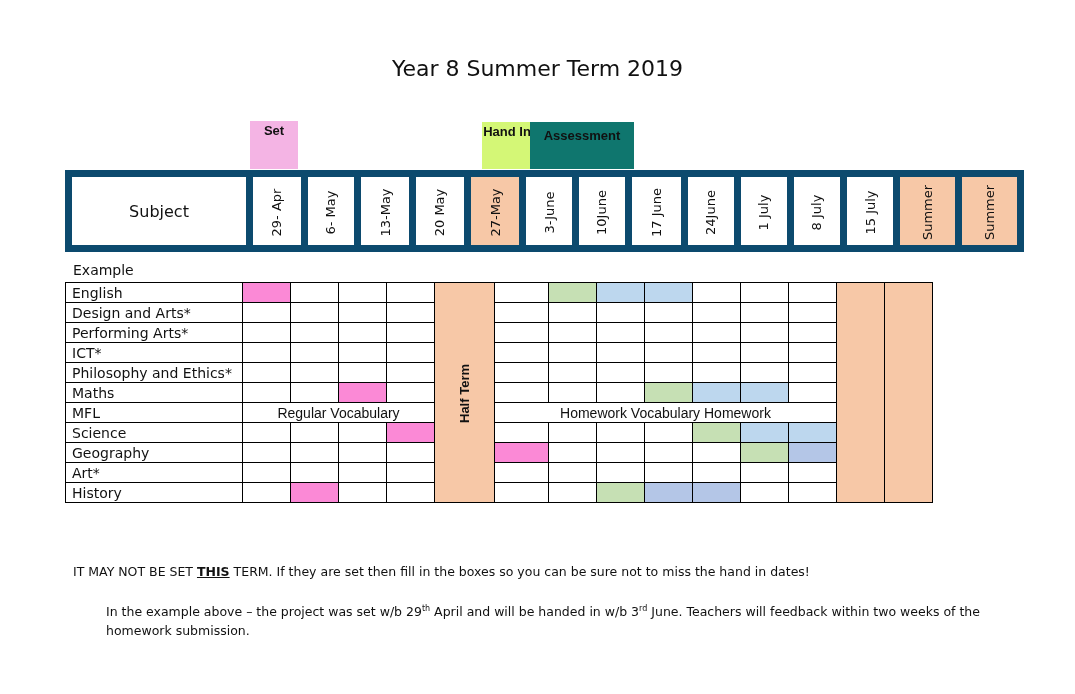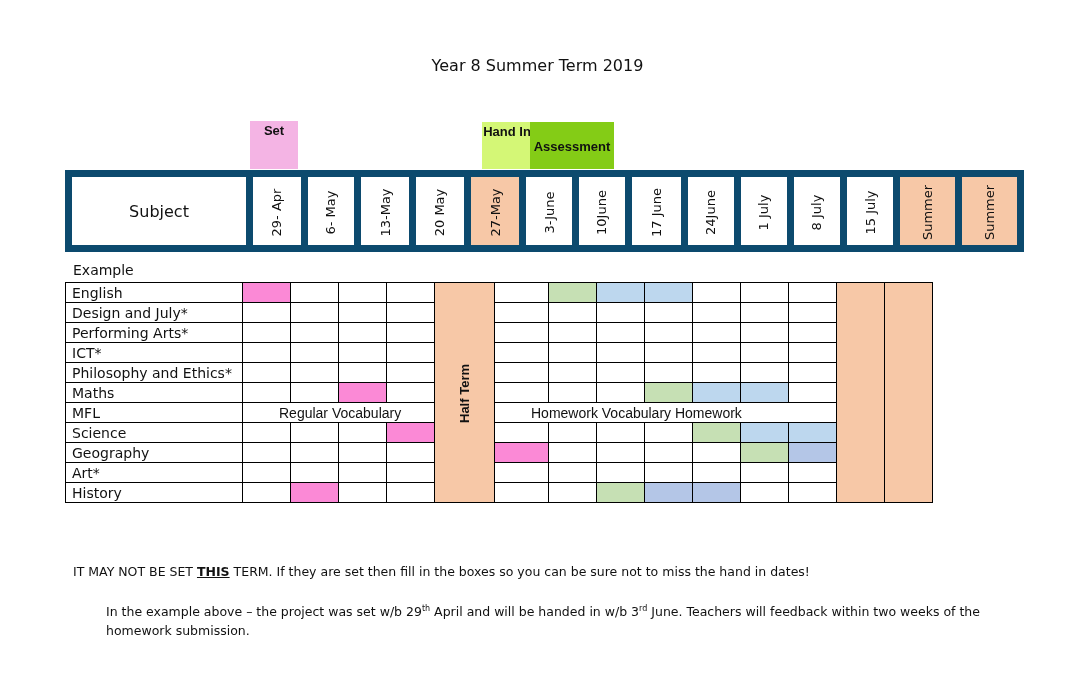--- a/index.html
+++ b/index.html
@@ -1,51 +1,51 @@
 <!DOCTYPE html>
 <html><head>
 <meta charset="utf-8">
 <style>
   html,body{margin:0;padding:0;background:#fff;}
   body{width:1075px;height:694px;position:relative;overflow:hidden;font-family:"DejaVu Sans",sans-serif;color:#111;}
   .abs{position:absolute;}
-  #title{left:0;width:1075px;top:56px;text-align:center;font-size:16px;}
+  #title{left:0;width:1075px;top:56px;text-align:center;font-size:22px;}
   .legend{position:absolute;font-weight:bold;font-size:13px;text-align:center;line-height:20px;font-family:"Liberation Sans",sans-serif;}
   
   #hdr{position:absolute;left:65px;top:170px;border-collapse:collapse;}
   #hdr td{border:7px solid #0c4a6e;height:68px;padding:0;text-align:center;vertical-align:middle;}
   #hdr td.subj{width:174px;font-size:16px;}
   .vt{display:inline-block;transform:rotate(-90deg);white-space:nowrap;font-size:13px;}
   .orange{background:#f7c8a7;}
   
   #ex-label{left:73px;top:262px;font-size:14px;}
   #grid{position:absolute;left:65px;top:282px;border-collapse:collapse;}
   #grid td{border:1px solid #000;padding:0;height:19px;font-size:14px;}
   #grid td.sub{width:170px;padding-left:6px;white-space:nowrap;}
   #grid td.c{width:47px;}
   #grid td.ht{width:46px;background:#f7c8a7;text-align:center;vertical-align:middle;}
   #grid td.su{width:47px;background:#f7c8a7;}
-  #grid td.span{text-align:left;font-family:"Liberation Sans",sans-serif;font-size:14px;padding-left:36px;}
+  #grid td.span{text-align:center;font-family:"Liberation Sans",sans-serif;font-size:14px;}
   .pink{background:#fb89d6;}
   .green{background:#c6e0b4;}
   .blue{background:#bdd7ee;}
   .blue2{background:#b4c6e7;}
   .htlabel{display:inline-block;transform:rotate(-90deg);white-space:nowrap;font-weight:bold;font-family:"Liberation Sans",sans-serif;font-size:13px;}
   .note{position:absolute;left:73px;font-size:12.5px;line-height:19px;width:940px;}
   sup{font-size:8px;}
   .u{text-decoration:underline;font-weight:bold;}
 </style>
 </head>
 <body>
 
 <div id="title" class="abs">Year 8 Summer Term 2019</div>
 
 <div class="legend" style="left:250px;top:121px;width:48px;height:48px;background:#f4b4e4;"><span>Set</span></div>
 <div class="legend" style="left:482px;top:122px;width:50px;height:47px;background:#d4f776;line-height:19px;padding-top:0;box-sizing:border-box;"><span>Hand In</span></div>
-<div class="legend" style="left:530px;top:122px;width:84px;height:47px;background:#84cc16;padding-top:15px;box-sizing:border-box;"><span>Assessment</span></div>
+<div class="legend" style="left:530px;top:122px;width:104px;height:47px;background:#0f766e;padding-top:4px;box-sizing:border-box;"><span>Assessment</span></div>
 
 <table id="hdr">
   <tbody>
       <tr>
     <td class="subj">Subject</td>
     <td style="width:46px"><span class="vt">29- Apr</span></td>
     <td style="width:46px"><span class="vt">6- May</span></td>
     <td style="width:46px"><span class="vt">13-May</span></td>
     <td style="width:46px"><span class="vt">20 May</span></td>
     <td style="width:46px" class="orange"><span class="vt">27-May</span></td>
@@ -77,21 +77,21 @@
         <td class="c green"></td>
         <td class="c blue"></td>
         <td class="c blue"></td>
         <td class="c"></td>
         <td class="c"></td>
         <td class="c"></td>
     <td class="su" rowspan="11"></td>
     <td class="su" rowspan="11"></td>
   </tr>
   <tr>
-        <td class="sub">Design and July*</td>
+        <td class="sub">Design and Arts*</td>
     <td class="c"></td>
         <td class="c"></td>
         <td class="c"></td>
         <td class="c"></td>
     <td class="c"></td>
         <td class="c"></td>
         <td class="c"></td>
         <td class="c"></td>
         <td class="c"></td>
         <td class="c"></td>

